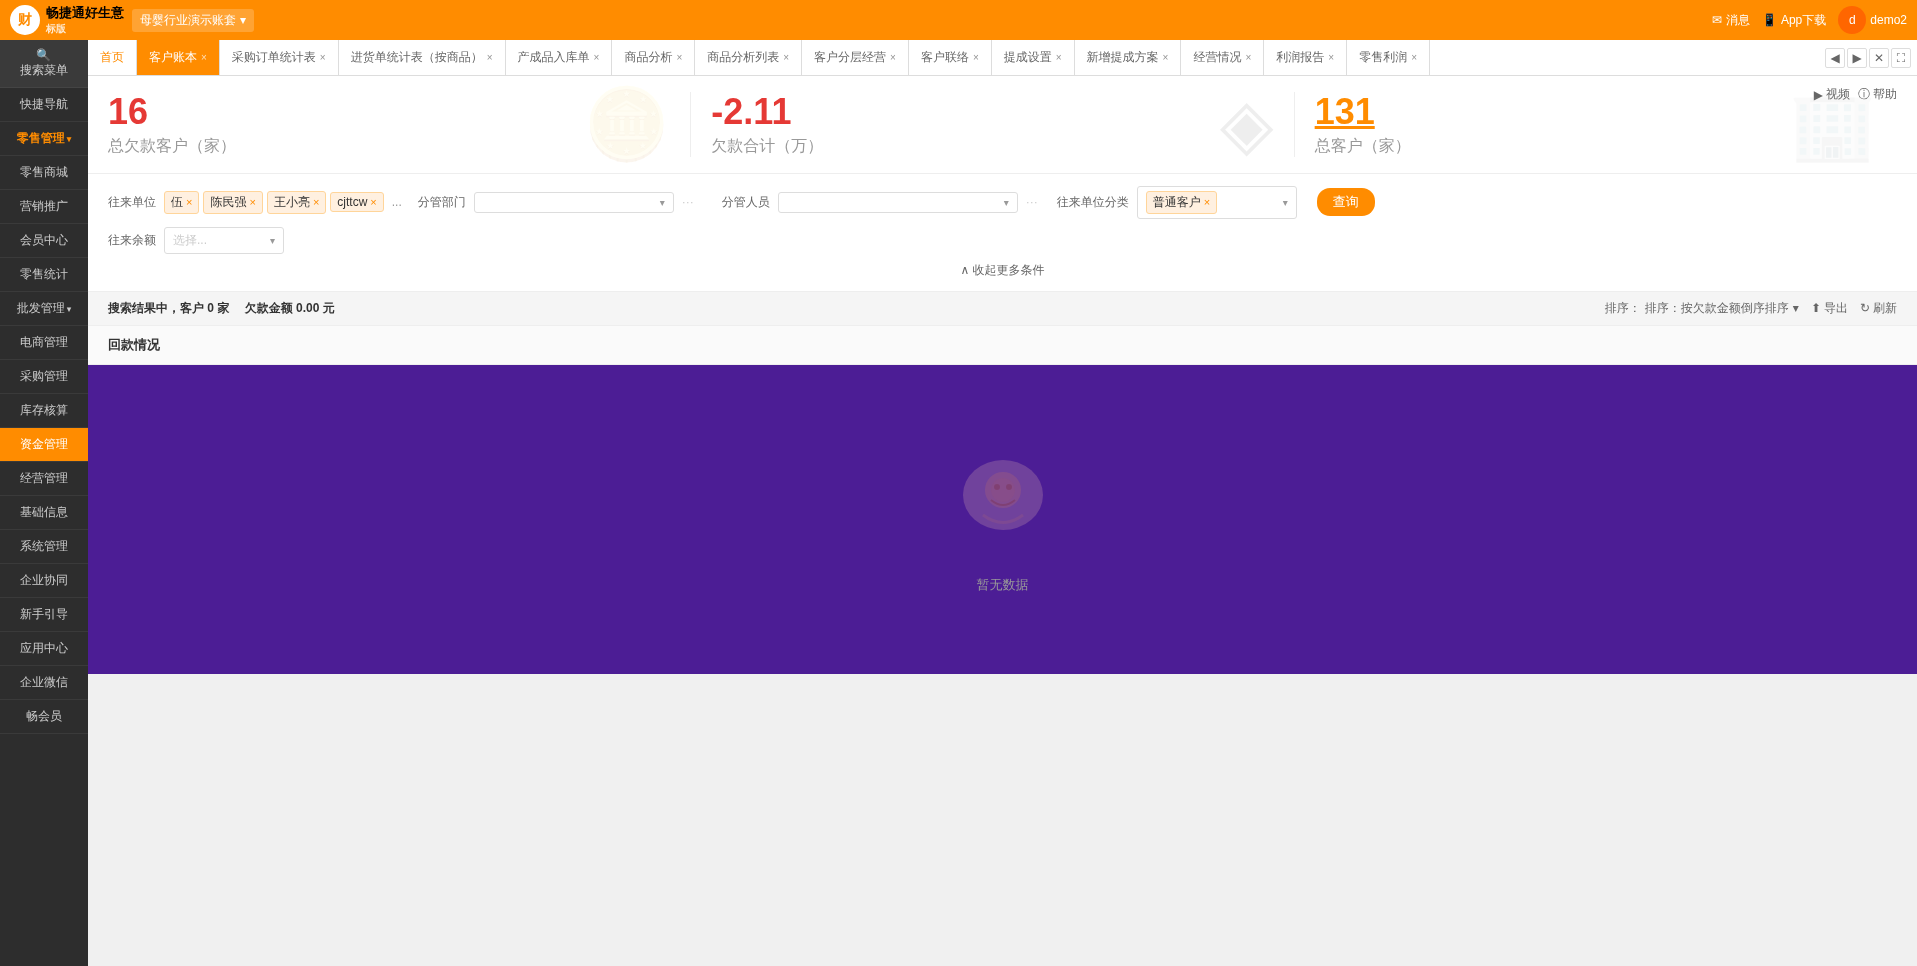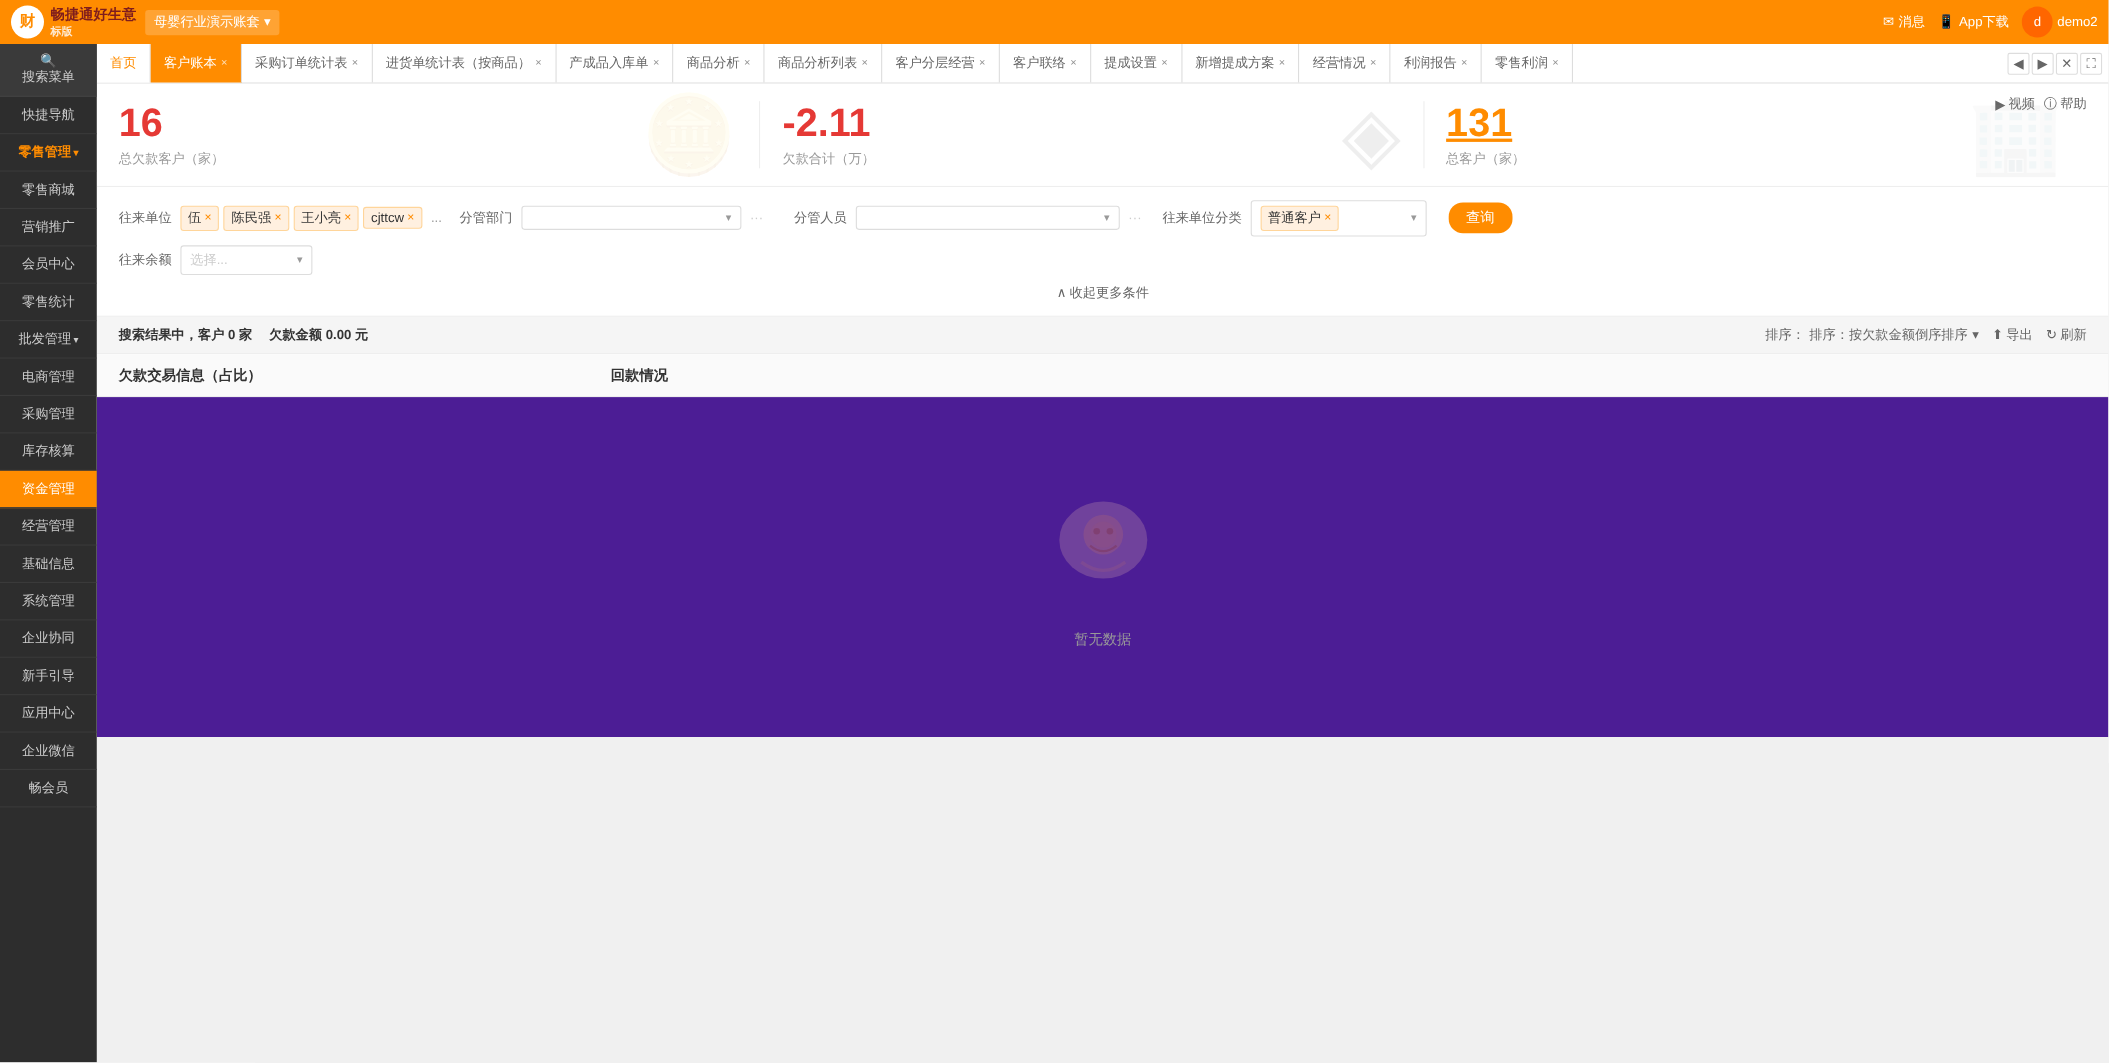--- a/index.html
+++ b/index.html
@@ -4,21 +4,21 @@
   <style>
     * { box-sizing: border-box; margin: 0; padding: 0; font-family: 'Microsoft YaHei', Arial, sans-serif; }
     body { background: #f5f5f5; font-size: 13px; color: #333; overflow: hidden; height: 966px; }
 
     
     .app-container { display: flex; flex-direction: column; height: 100%; }
     .top-bar { height: 40px; background: #ff8c00; display: flex; align-items: center; justify-content: space-between; padding: 0 10px; flex-shrink: 0; }
     .top-bar-left { display: flex; align-items: center; gap: 8px; }
     .logo-area { display: flex; align-items: center; gap: 6px; color: white; font-size: 14px; font-weight: bold; }
     .logo-icon { width: 30px; height: 30px; background: #fff; border-radius: 50%; display: flex; align-items: center; justify-content: center; color: #ff8c00; font-size: 14px; font-weight: bold; }
-    .logo-text { color: #7f1d1d; font-size: 13px; }
+    .logo-text { color: #000000; font-size: 13px; }
     .company-selector { background: rgba(255,255,255,0.2); border: none; color: white; padding: 3px 8px; border-radius: 3px; font-size: 12px; cursor: pointer; display: flex; align-items: center; gap: 4px; }
     .top-bar-right { display: flex; align-items: center; gap: 12px; color: white; font-size: 12px; }
     .top-bar-action { display: flex; align-items: center; gap: 4px; cursor: pointer; color: white; }
 
     .main-layout { display: flex; flex: 1; overflow: hidden; }
 
     
     .sidebar { width: 88px; background: #2d2d2d; display: flex; flex-direction: column; flex-shrink: 0; overflow-y: auto; }
     .sidebar-search { background: #3a3a3a; padding: 8px; text-align: center; color: #ccc; font-size: 12px; cursor: pointer; border-bottom: 1px solid #444; }
     .sidebar-nav-item { padding: 8px 4px; text-align: center; color: #ccc; font-size: 12px; cursor: pointer; border-bottom: 1px solid #3a3a3a; transition: background 0.2s; }
@@ -41,21 +41,21 @@
 
     
     .stats-row { background: #fff; display: flex; align-items: center; padding: 16px 20px; gap: 0; border-bottom: 1px solid #eee; position: relative; }
     .stat-item { flex: 1; display: flex; flex-direction: column; align-items: flex-start; padding: 0 20px; border-right: 1px solid #eee; position: relative; }
     .stat-item:first-child { padding-left: 0; }
     .stat-item:last-child { border-right: none; }
     .stat-bg-icon { position: absolute; right: 20px; top: 50%; transform: translateY(-50%); opacity: 0.15; font-size: 60px; }
     .stat-value { font-size: 36px; font-weight: bold; line-height: 1.1; }
     .stat-value.red { color: #e53935; }
     .stat-value.orange { color: #ff8c00; text-decoration: underline; }
-    .stat-label { font-size: 12px; color: #999; margin-top: 4px; }
+    .stat-label { font-size: 16px; color: #999; margin-top: 4px; }
     .help-row { position: absolute; top: 10px; right: 20px; display: flex; gap: 8px; font-size: 12px; color: #666; }
     .help-btn { display: flex; align-items: center; gap: 3px; cursor: pointer; }
 
     
     .filter-area { background: #fff; padding: 12px 20px; border-bottom: 1px solid #eee; }
     .filter-row { display: flex; align-items: center; gap: 8px; margin-bottom: 8px; flex-wrap: wrap; }
     .filter-label { font-size: 12px; color: #666; white-space: nowrap; }
     .filter-tags { display: flex; align-items: center; gap: 4px; flex-wrap: wrap; }
     .filter-more { color: #999; font-size: 12px; cursor: pointer; }
     .filter-select { border: 1px solid #ddd; border-radius: 3px; padding: 4px 8px; font-size: 12px; color: #333; background: white; cursor: pointer; min-width: 120px; display: flex; align-items: center; justify-content: space-between; }
@@ -309,21 +309,20 @@
             </div>
             <div class="action-btn">
               <span>↻</span>
               <span>刷新</span>
             </div>
           </div>
         </div>
 
         <div class="data-table">
           <div class="table-header" id="table-headers-container">
-              <div class="table-header-cell">欠款交易信息（占比）</div>
               <div class="table-header-cell">回款情况</div>
             </div>
 
           <div class="empty-state">
             <div class="empty-icon">
               <svg width="100" height="100" viewBox="0 0 100 100" fill="none">
                 <ellipse cx="50" cy="50" rx="40" ry="35" fill="#ffd8b8" opacity="0.5"></ellipse>
                 <circle cx="50" cy="45" r="18" fill="#f5a573" opacity="0.6"></circle>
                 <circle cx="50" cy="45" r="12" fill="#e8956a" opacity="0.5"></circle>
                 <path d="M38 55 Q50 65 62 55" stroke="#c96a2a" stroke-width="2" fill="none" opacity="0.7"></path>

